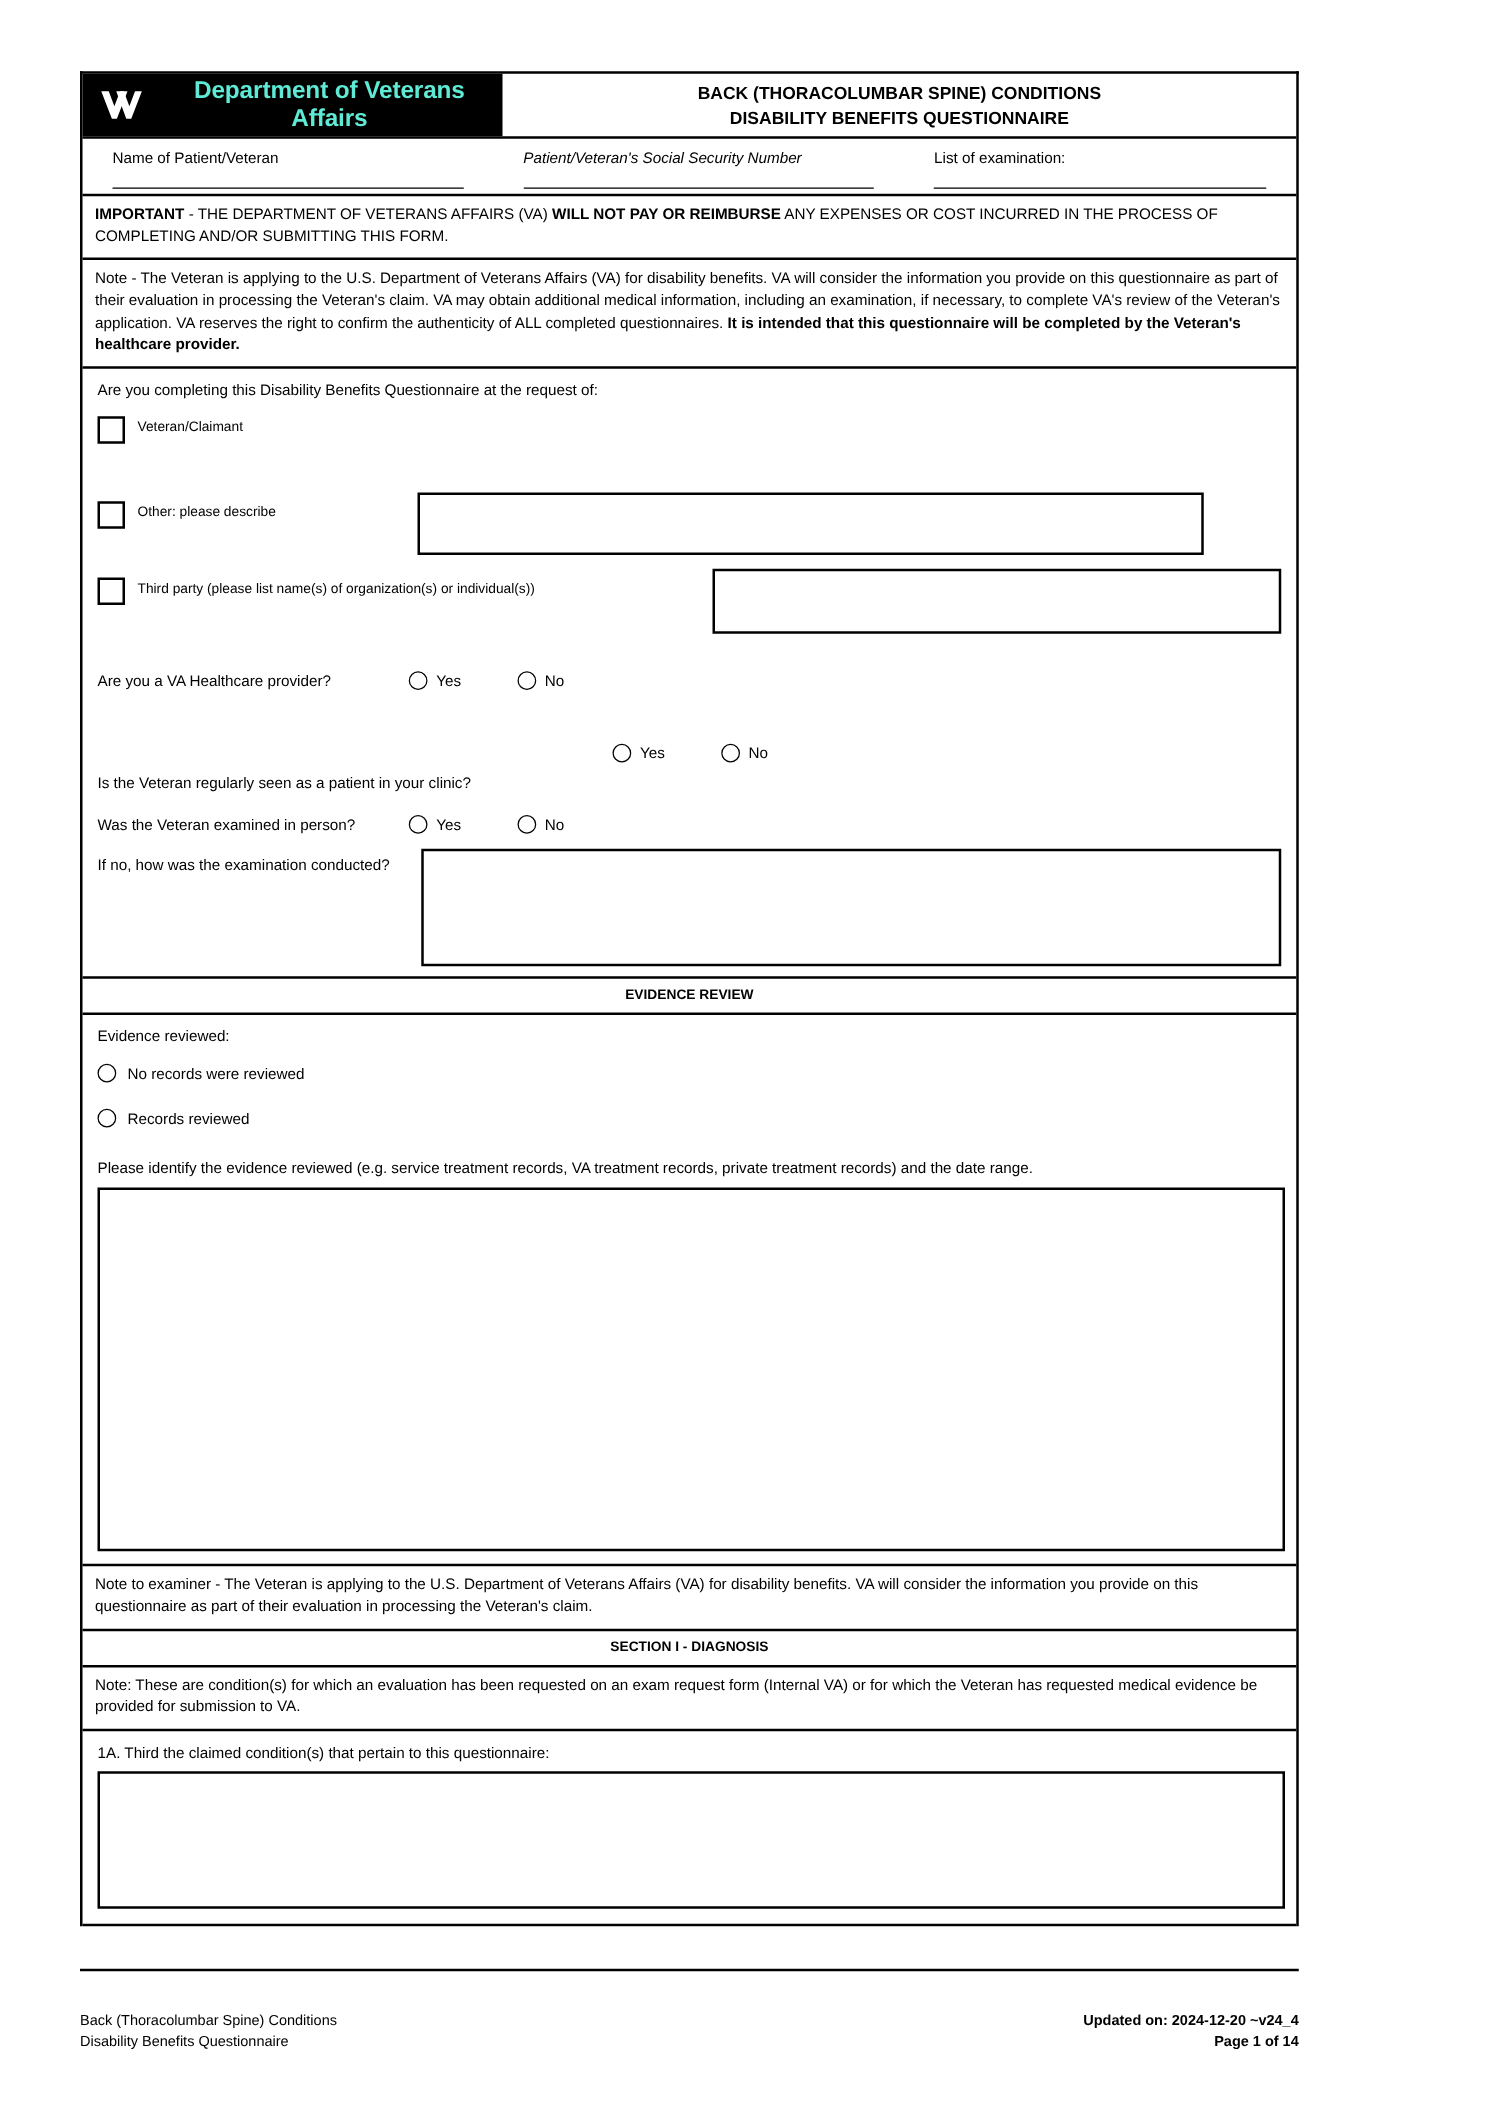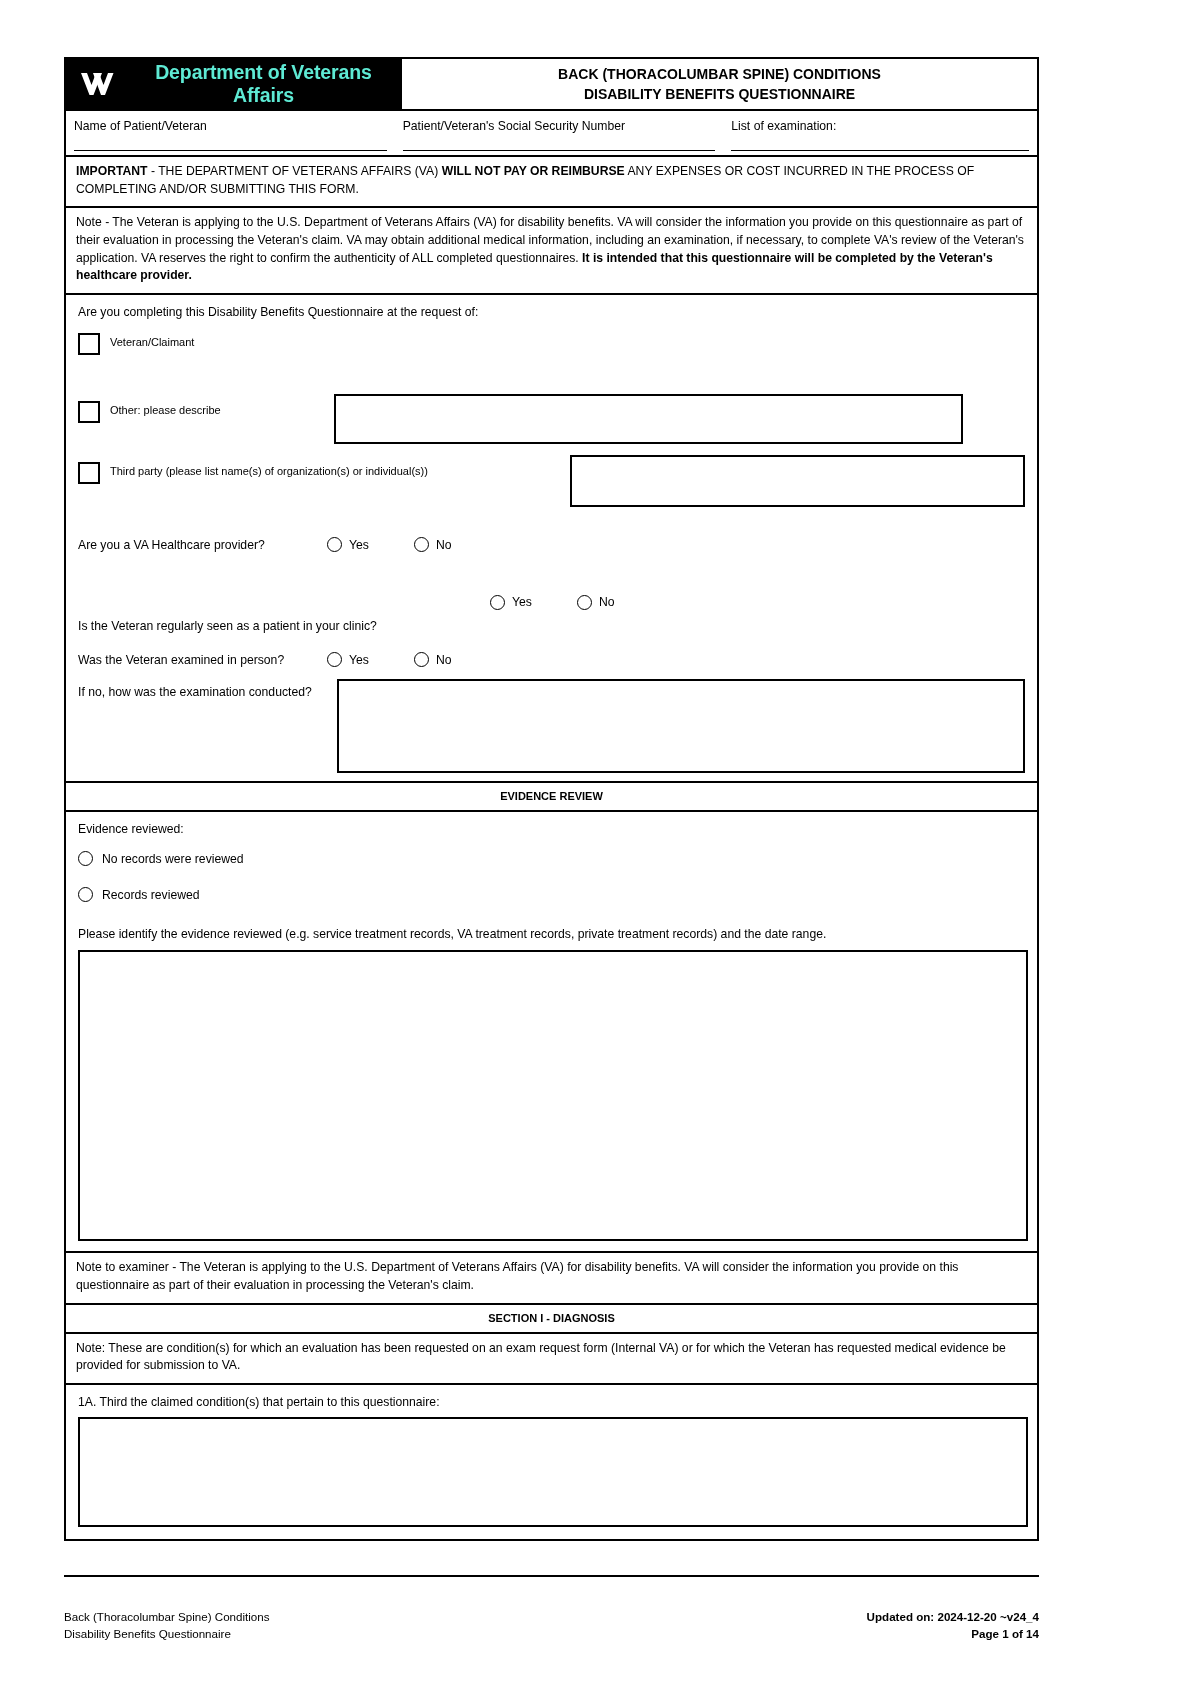--- a/index.html
+++ b/index.html
@@ -76,33 +76,33 @@
     line-height: 1.45;
     padding: 4px 6px;
   }
 
   
   .ident {
     display: flex;
     padding: 8px 0 4px 0;
   }
   .ident-cell {
-    padding: 0 8px;
+    padding: 0 24px;
   }
   .ident-cell .lbl {
     font-size: 12.2px;
     margin-bottom: 17px;
     white-space: nowrap;
   }
   .ident-line {
     border-bottom: 1.6px solid #000;
     height: 0;
   }
   .ic1 { width: 330px; }
-  .ic2 { width: 330px; }
+  .ic2 { width: 330px; font-style: italic; }
   .ic3 { width: 315px; }
 
   
   .body-txt {
     font-size: 12.2px;
     line-height: 1.45;
     text-align: left;
   }
   .body-txt b { font-weight: bold; }
 

